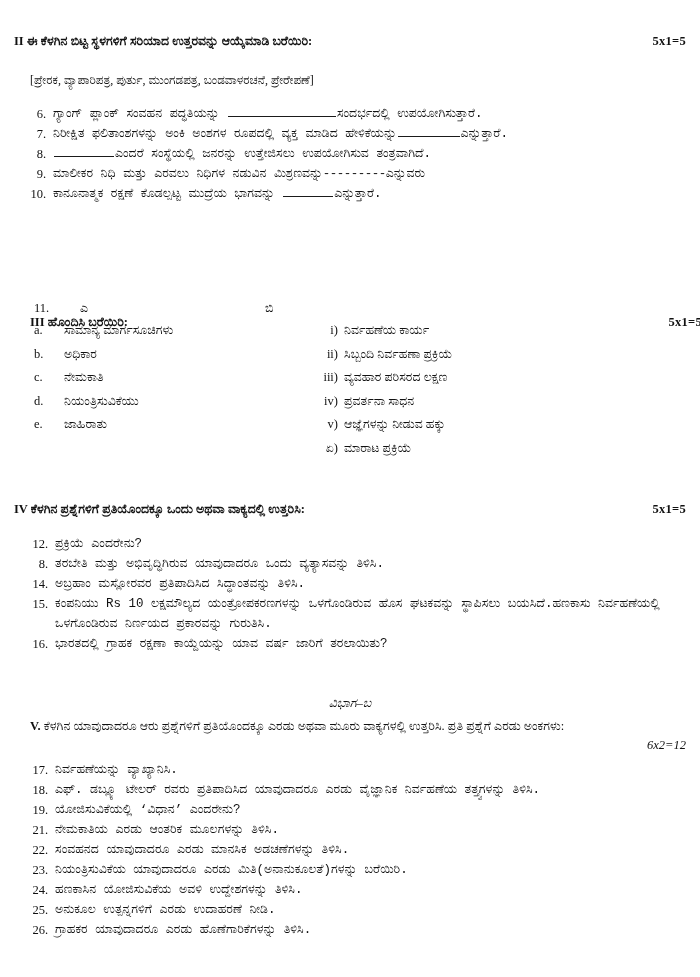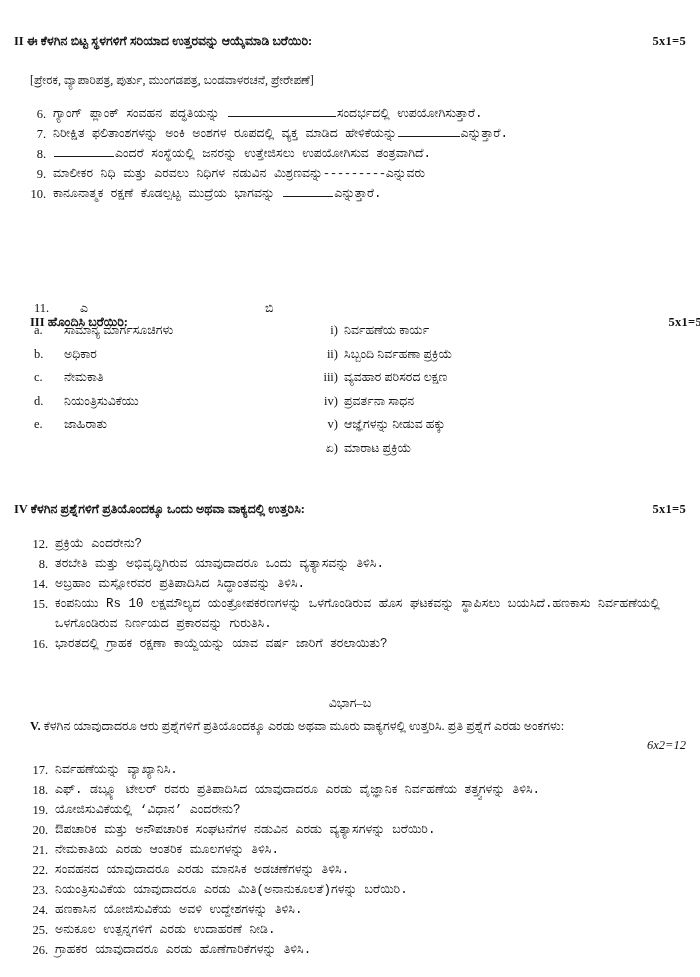--- a/index.html
+++ b/index.html
@@ -128,20 +128,21 @@
     text-align: right;
     padding-right: 6px;
     font-family: "Liberation Serif", "DejaVu Serif", serif;
   }
   .mval { flex: 1 1 auto; }
 
   .divider-title {
     text-align: center;
     font-size: 12.5px;
     line-height: 1.5;
+    font-style: italic;
   }
 
   .marks-line {
     text-align: right;
     font-size: 12.5px;
     line-height: 1.5;
   }
 
   
   .blk { position: absolute; }
@@ -312,24 +313,20 @@
         </li>
         <li class="qrow">
           <span class="qnum" style="width: 26px;">18.</span>
           <span class="qbody">ಎಫ್. ಡಬ್ಲ್ಯೂ ಟೇಲರ್ ರವರು ಪ್ರತಿಪಾದಿಸಿದ ಯಾವುದಾದರೂ ಎರಡು ವೈಜ್ಞಾನಿಕ ನಿರ್ವಹಣೆಯ ತತ್ತ್ವಗಳನ್ನು ತಿಳಿಸಿ.</span>
         </li>
         <li class="qrow">
           <span class="qnum" style="width: 26px;">19.</span>
           <span class="qbody">ಯೋಜಿಸುವಿಕೆಯಲ್ಲಿ ‘ವಿಧಾನ’ ಎಂದರೇನು?</span>
         </li>
         <li class="qrow">
-          <span class="qnum" style="width: 26px;">20.</span>
-          <span class="qbody">ಔಪಚಾರಿಕ ಮತ್ತು ಅನೌಪಚಾರಿಕ ಸಂಘಟನೆಗಳ ನಡುವಿನ ಎರಡು ವ್ಯತ್ಯಾಸಗಳನ್ನು ಬರೆಯಿರಿ.</span>
-        </li>
-        <li class="qrow">
           <span class="qnum" style="width: 26px;">21.</span>
           <span class="qbody">ನೇಮಕಾತಿಯ ಎರಡು ಆಂತರಿಕ ಮೂಲಗಳನ್ನು ತಿಳಿಸಿ.</span>
         </li>
         <li class="qrow">
           <span class="qnum" style="width: 26px;">22.</span>
           <span class="qbody">ಸಂವಹನದ ಯಾವುದಾದರೂ ಎರಡು ಮಾನಸಿಕ ಅಡಚಣೆಗಳನ್ನು ತಿಳಿಸಿ.</span>
         </li>
         <li class="qrow">
           <span class="qnum" style="width: 26px;">23.</span>
           <span class="qbody">ನಿಯಂತ್ರಿಸುವಿಕೆಯ ಯಾವುದಾದರೂ ಎರಡು ಮಿತಿ(ಅನಾನುಕೂಲತೆ)ಗಳನ್ನು ಬರೆಯಿರಿ.</span>

